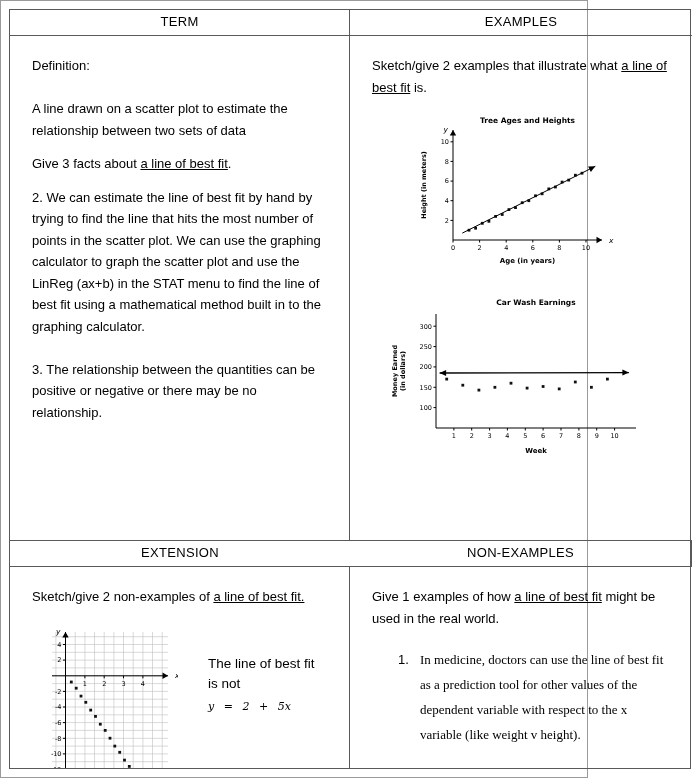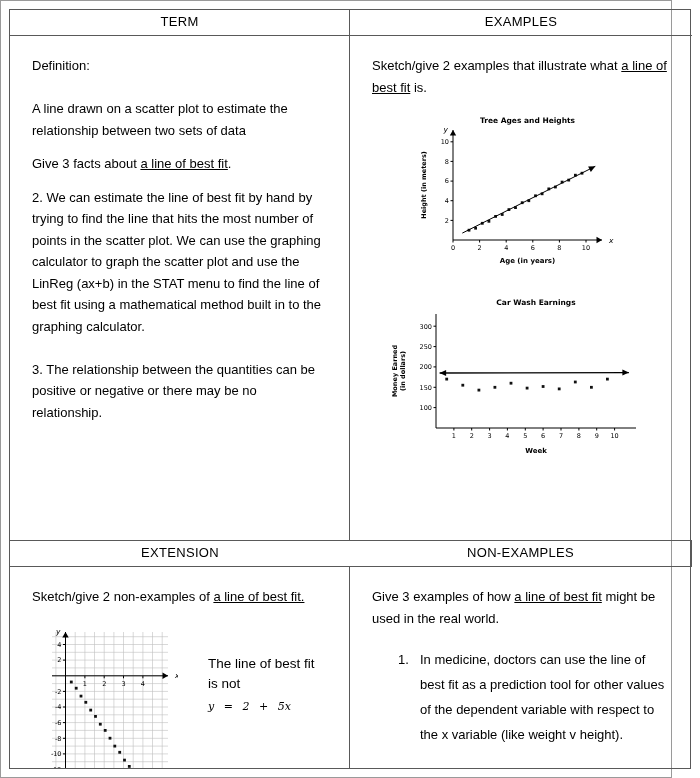--- a/index.html
+++ b/index.html
@@ -1,18 +1,18 @@
 <!DOCTYPE html>
 <html><head>
 <meta charset="utf-8">
 <style>
   * { box-sizing: border-box; margin: 0; padding: 0; }
   html,body { width:700px; height:778px; background:#ffffff; color:#000;
     font-family:"Liberation Sans", sans-serif; }
-  .page { width:672px; height:778px; border:1px solid #9a9a9a; padding:8px; }
+  .page { width:588px; height:778px; border:1px solid #9a9a9a; padding:8px; }
   .frayer {
     width:682px; height:760px;
     display:grid;
     grid-template-columns:340px 342px;
     grid-template-rows:26px 505px 26px 1fr;
     border:1px solid #595959;
   }
   .cell { border-right:1px solid #595959; border-bottom:1px solid #595959; overflow:hidden; }
   .last-col { border-right:none; }
   .last-row { border-bottom:none; }
@@ -25,21 +25,21 @@
   svg { display:block; }
   svg text { fill:#000; font-family:"DejaVu Sans", sans-serif; }
   .nonex-row { display:flex; align-items:flex-start; margin-top:8px; }
   .nonex-chart-wrap { margin-left:6px; }
   .nonex-caption { margin-left:30px; margin-top:34px; font-size:13.5px; line-height:20px; }
   .equation { font-family:"DejaVu Serif", serif; font-style:italic; font-size:11px;
     word-spacing:6px; margin-top:3px; }
   .ext-prompt { margin-bottom:18px; }
   .ext-item { display:flex; margin-left:38px; margin-right:14px; line-height:25px; }
   .ext-num { width:22px; flex:none; }
-  .ext-text { flex:1; }
+  .ext-text { flex:1;font-family:Liberation Serif, serif; }
 </style>
 </head>
 <body>
 
 <div class="page">
   <div class="frayer">
 
     <div class="cell hdr">TERM</div>
     <div class="cell hdr last-col">EXAMPLES</div>
 
@@ -248,21 +248,21 @@
         </div>
         <div class="nonex-caption">
           <div>The line of best fit</div>
           <div>is not</div>
           <div class="equation">y = 2 + 5x</div>
         </div>
       </div>
     </div>
 
     <div class="cell content last-col last-row">
-      <p class="ext-prompt"><span>Give 3 examples of how </span><span class="ul">a line of best fit</span><span> might be used in the real world.</span></p>
+      <p class="ext-prompt"><span>Give 1 examples of how </span><span class="ul">a line of best fit</span><span> might be used in the real world.</span></p>
       <div class="ext-item">
         <span class="ext-num">1.</span>
         <span class="ext-text">In medicine, doctors can use the line of best fit as a prediction tool for other values of the dependent variable with respect to the x variable (like weight v height).</span>
       </div>
     </div>
 
   </div>
 </div>
 
 </body></html>

